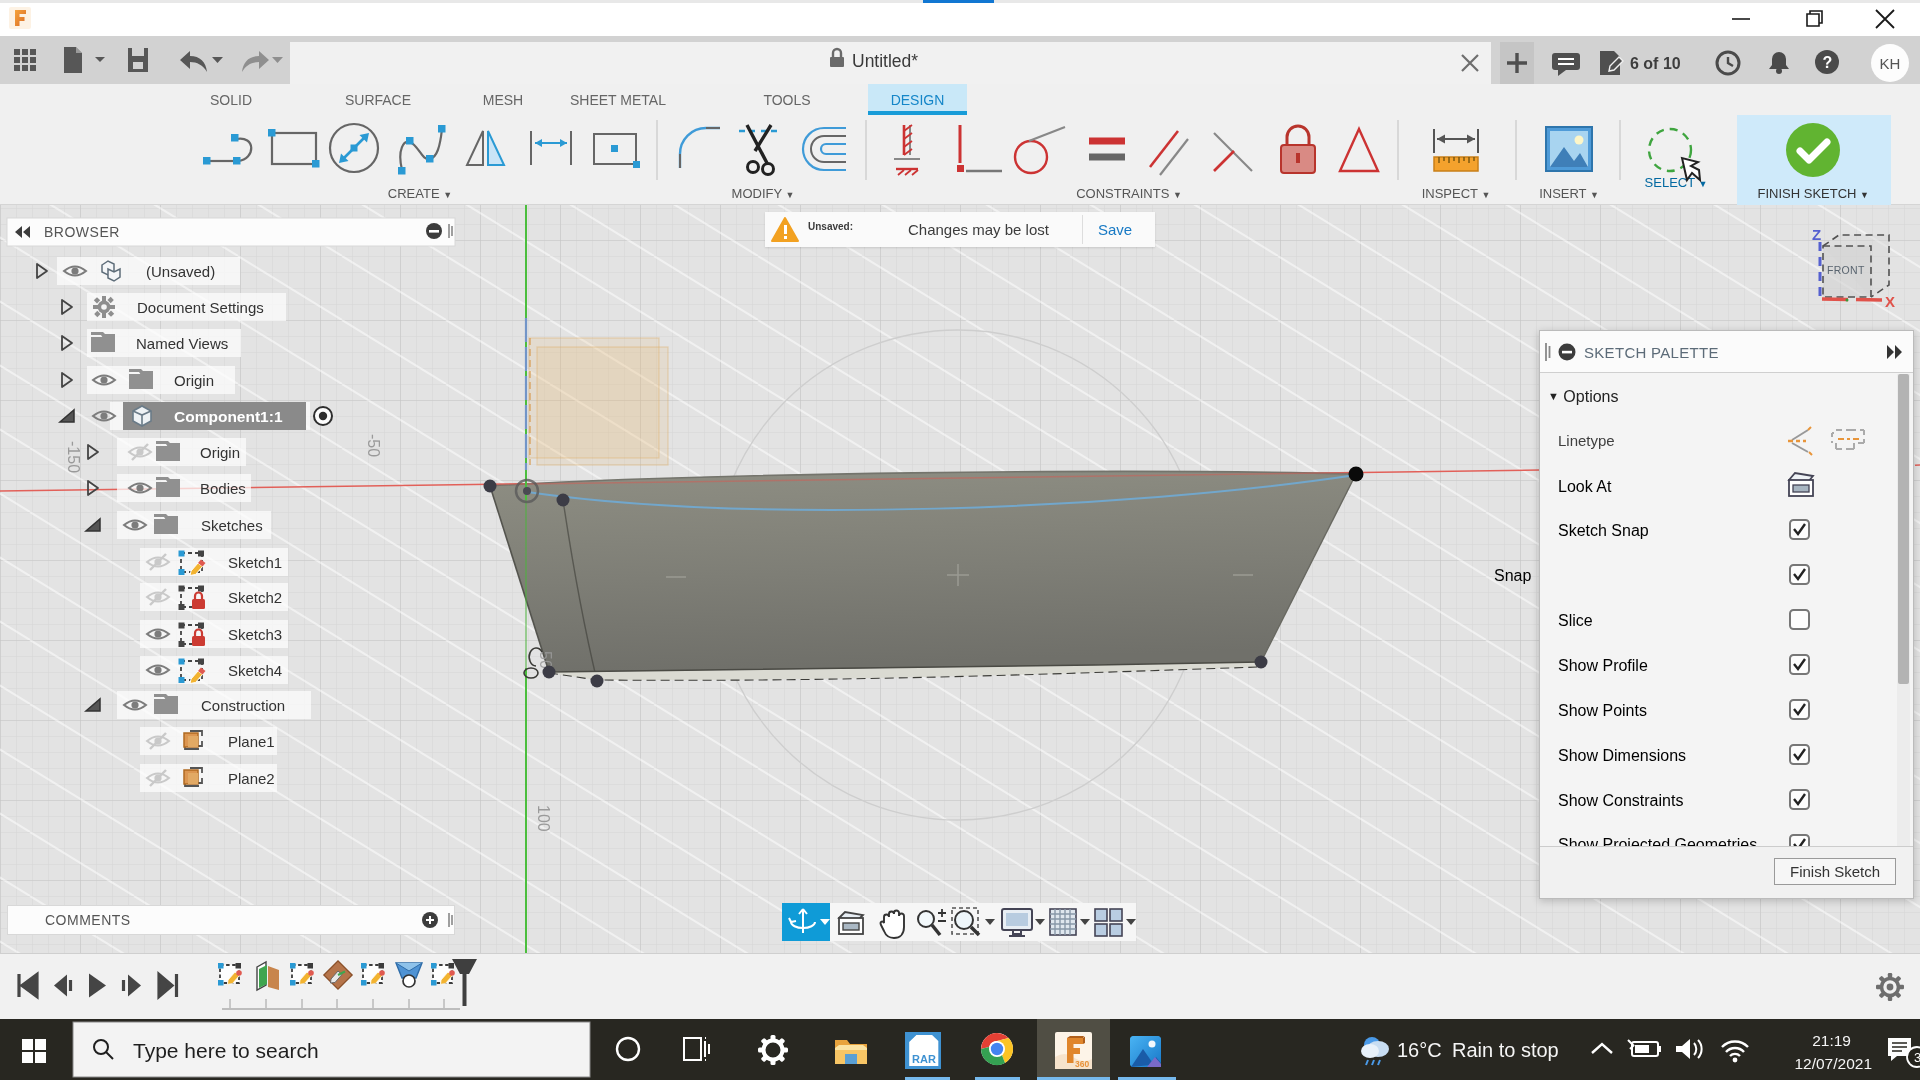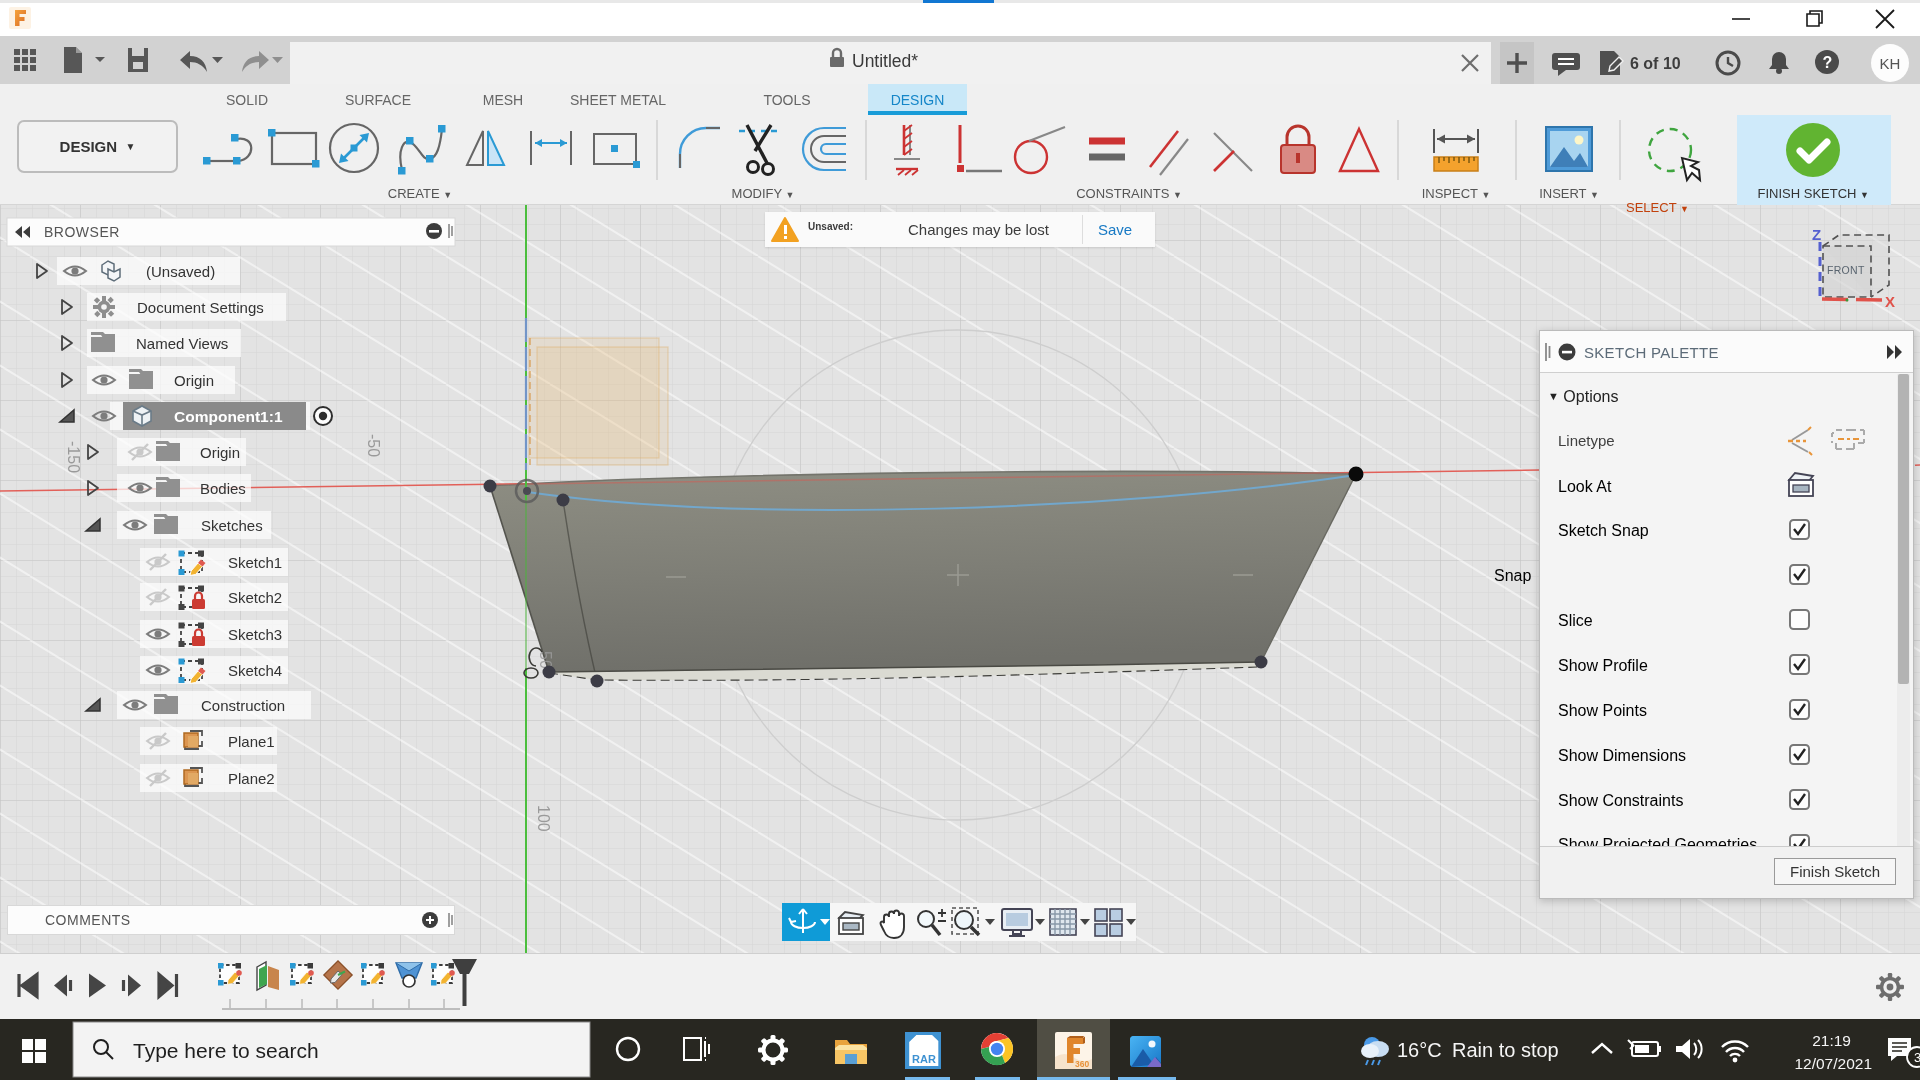--- a/index.html
+++ b/index.html
@@ -175,33 +175,32 @@
       </g>
  <g transform="translate(419,2)">
         <circle cx="19" cy="19" r="19" fill="#fdfdfd"></circle>
         <text x="8.5" y="25" font-size="15" fill="#555" font-family="Liberation Sans,sans-serif">KH</text>
       </g>
 </svg>
 
 <div class="abs" style="left:0;top:84px;width:1920px;height:121px;background:#f0f0f0;border-bottom:1px solid #d5d5d5"></div>
 <div class="abs" style="left:868px;top:84px;width:99px;height:31px;background:#c9e8f8"></div>
 <div class="abs" style="left:868px;top:111px;width:99px;height:4px;background:#189cd8"></div>
-<div class="abs" style="left:210px;top:92px;width:74px;text-align:center;font-size:14px;color:#666">SOLID</div>
+<div class="abs" style="left:210px;top:92px;width:74px;font-size:14px;color:#666">SOLID</div>
 <div class="abs" style="left:330px;top:92px;width:96px;text-align:center;font-size:14px;color:#666">SURFACE</div>
 <div class="abs" style="left:455px;top:92px;width:96px;text-align:center;font-size:14px;color:#666">MESH</div>
 <div class="abs" style="left:570px;top:92px;width:140px;text-align:left;font-size:14px;color:#666">SHEET METAL</div>
 <div class="abs" style="left:740px;top:92px;width:94px;text-align:center;font-size:14px;color:#666">TOOLS</div>
 <div class="abs" style="left:868px;top:92px;width:99px;text-align:center;font-size:14px;color:#1586c8">DESIGN</div>
-<div class="abs" style="left:17px;top:120px;width:161px;height:53px;border:2px solid #bcbcbc;border-radius:7px;background:#f2f2f2;color:#333;font-size:15px;font-weight:bold;text-align:center;line-height:49px">DESIGN&nbsp;&nbsp;<span style="font-size:10px;vertical-align:2px">▼</span></div>
 <div class="abs glabel" style="left:370px;top:186px;width:100px;text-align:center;font-size:13px;color:#555">CREATE <span style="font-size:9px">▼</span></div>
 <div class="abs" style="left:713px;top:186px;width:100px;text-align:center;font-size:13px;color:#555">MODIFY <span style="font-size:9px">▼</span></div>
 <div class="abs" style="left:1064px;top:186px;width:130px;text-align:center;font-size:13px;color:#555">CONSTRAINTS <span style="font-size:9px">▼</span></div>
 <div class="abs" style="left:1406px;top:186px;width:100px;text-align:center;font-size:13px;color:#555">INSPECT <span style="font-size:9px">▼</span></div>
 <div class="abs" style="left:1519px;top:186px;width:100px;text-align:center;font-size:13px;color:#555">INSERT <span style="font-size:9px">▼</span></div>
-<div class="abs" style="left:1626px;top:200px;width:100px;font-size:13px;color:#c2410c">SELECT <span style="font-size:9px">▼</span></div>
+<div class="abs" style="left:1626px;top:175px;width:100px;text-align:center;font-size:13px;color:#0369a1">SELECT <span style="font-size:9px">▼</span></div>
 <div class="abs" style="left:1737px;top:115px;width:154px;height:90px;background:#cfeafa"></div>
 <div class="abs" style="left:1737px;top:186px;width:132px;text-align:right;font-size:13px;color:#333">FINISH SKETCH <span style="font-size:9px">▼</span></div>
 <svg class="abs" style="left:0;top:115px" width="1920" height="90" viewBox="0 0 1920 90">
  <g stroke="#d0d0d0" stroke-width="1.5">
         <path d="M657 5 V65 M866 5 V65 M1398 5 V65 M1516 5 V65 M1620 5 V65"></path>
       </g>
 
  <g transform="translate(200,2)">
         <path d="M8 44 H38" stroke="#666" stroke-width="2.2" fill="none"></path>
         <path d="M38 44 C 56 42 56 18 36 22" stroke="#666" stroke-width="2.2" fill="none"></path>

